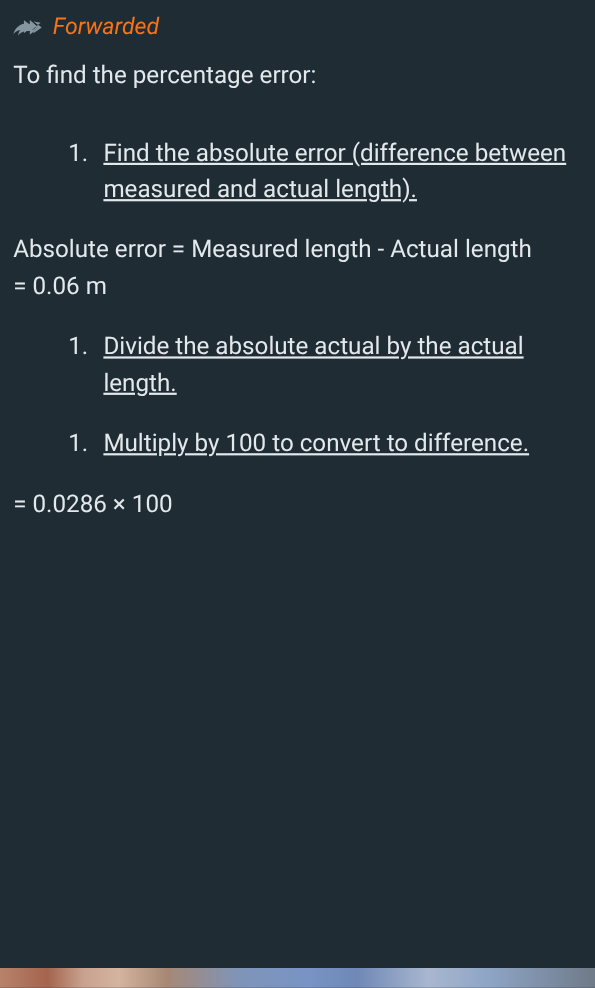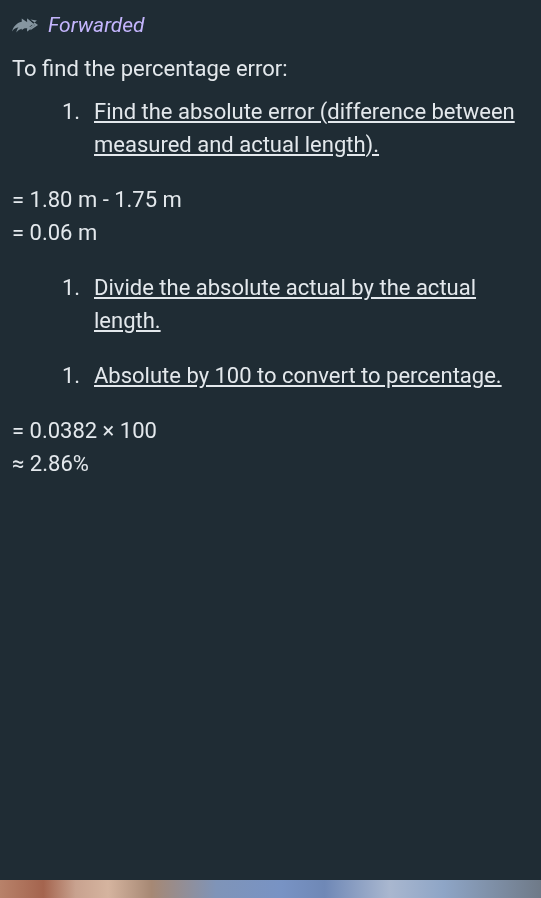--- a/index.html
+++ b/index.html
@@ -21,28 +21,28 @@
       padding: 10px 12px 6px 12px;
     }
     .forwarded-icon svg {
       width: 26px;
       height: 20px;
       fill: #8696a0;
       display: block;
     }
     .forwarded-label {
       font-style: italic;
-      color: #c4b5fd;
+      color: #f97316;
       font-size: 21px;
     }
     .content {
       padding: 4px 12px 8px 12px;
     }
     .intro {
-      margin-bottom: 10px;
+      margin-bottom: 38px;
     }
     .list {
       padding-left: 50px;
     }
     .list-item {
       display: flex;
     }
     .list-num {
       min-width: 28px;
       margin-right: 4px;
@@ -88,41 +88,40 @@
   <div class="intro">To find the percentage error:</div>
 
   <div class="list">
     <div class="list-item">
       <span class="list-num">1.</span>
       <span class="list-text">Find the absolute error (difference between measured and actual length).</span>
     </div>
   </div>
 
   <div class="calc-block">
-    <span class="calc-line">= 1.80 m - 1.75 m</span>
+    <span class="calc-line">Absolute error = Measured length - Actual length</span>
     <span class="calc-line">= 0.06 m</span>
   </div>
 
   <div class="list" style="margin-top:22px">
     <div class="list-item">
       <span class="list-num">1.</span>
       <span class="list-text">Divide the absolute actual by the actual length.</span>
     </div>
   </div>
 
   <div class="calc-block">
   </div>
 
   <div class="list" style="margin-top:22px">
     <div class="list-item">
       <span class="list-num">1.</span>
-      <span class="list-text">Absolute by 100 to convert to percentage.</span>
+      <span class="list-text">Multiply by 100 to convert to difference.</span>
     </div>
   </div>
 
   <div class="calc-block">
-    <span class="calc-line">= 0.0382 × 100</span>
-    <span class="calc-line">≈ 2.86%</span>
+    <span class="calc-line">= 0.0286 × 100</span>
   </div>
 
 </div>
 
 <div class="footer-bar"></div>
 
 </body></html>

